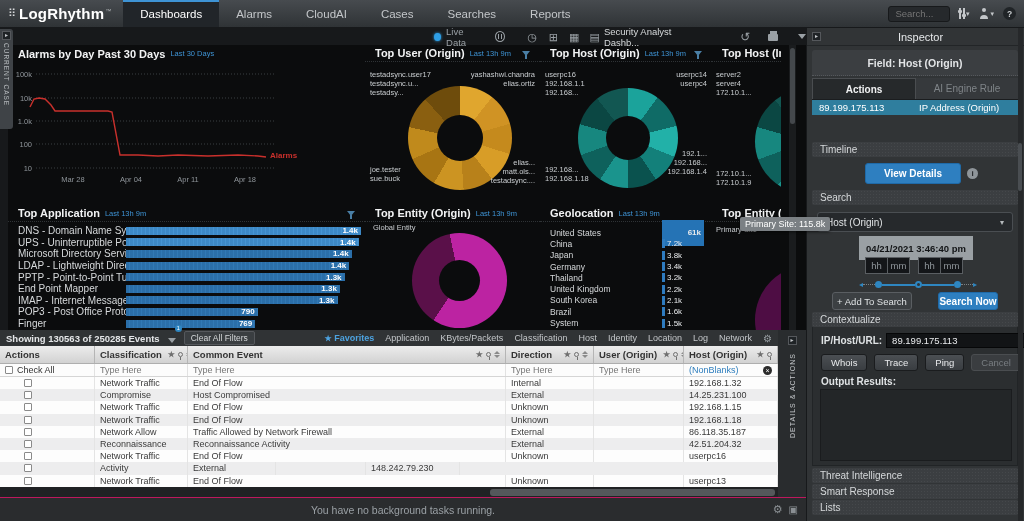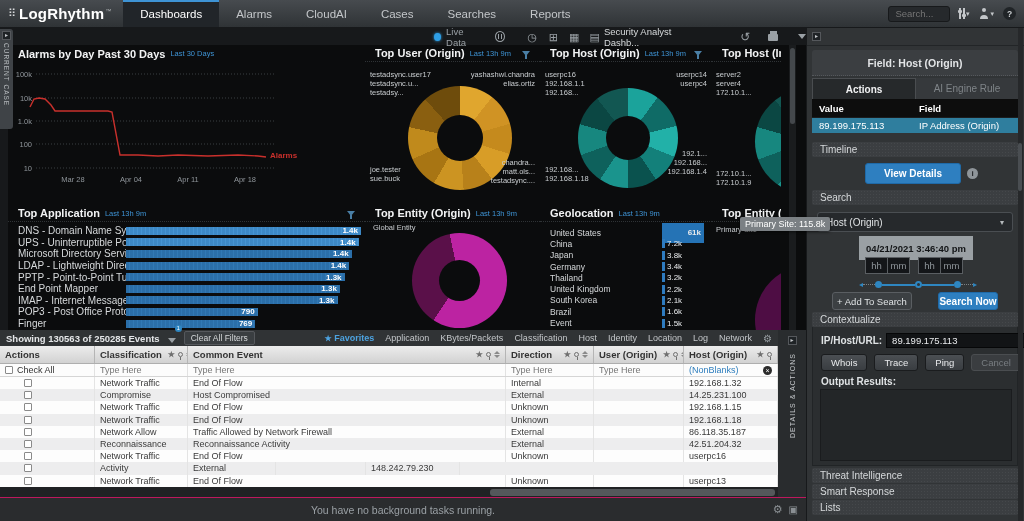--- a/index.html
+++ b/index.html
@@ -89,21 +89,21 @@
   .bar-row { display:flex; align-items:center; height:11.6px; padding-left:10px; }
   .bar-label { width:108px; font-size:10px; color:#d6d9db; white-space:nowrap; overflow:hidden; flex:none; }
   .bar-track { flex:1; height:8px; margin-right:4px; position:relative; }
   .bar-fill { height:8px; display:flex; align-items:center; justify-content:flex-end;
     background:repeating-linear-gradient(90deg,#2b6fa9 0 3px,#3179b5 3px 4px); }
   .bar-fill.lt { background:repeating-linear-gradient(90deg,#3d89c6 0 3px,#4694d2 3px 4px); }
   .bar-val { font-size:8px; font-weight:bold; color:#fff; padding-right:3px; }
 
   .geo-row { display:flex; align-items:center; height:11.3px; padding:0 8px 0 10px; }
   .geo-name { flex:1; font-size:8.5px; color:#d6d9db; white-space:nowrap; overflow:hidden; }
-  .geo-val { width:42px; flex:none; display:flex; align-items:center; height:20px; }
+  .geo-val { width:42px; flex:none; display:flex; align-items:center; height:26px; }
   .geo-val .tick { width:3px; height:9px; background:#2e7bbf; margin-right:2px; flex:none; }
   .geo-val .v { font-size:8px; color:#e8eaec; }
   .geo-val.full { background:#2573b5; justify-content:flex-end; }
   .geo-val.full .v { font-weight:bold; padding-right:3px; }
 
   .wsb-track { position:absolute; left:789px; top:45px; width:7px; height:285px; background:#1a1c1e; }
   .wsb-thumb { position:absolute; left:790px; top:48px; width:5px; height:76px; background:#44484c; border-radius:3px; }
 
   
   .events { position:absolute; left:0; top:330px; width:620px; height:167px; background:#fdba74; }
@@ -341,21 +341,21 @@
       </div>
       <div class="dlabel r" style="right:5px;top:25px;">
         <div>yashashwi.chandra</div>
         <div>elias.ortiz</div>
       </div>
       <div class="dlabel" style="left:5px;top:120px;">
         <div>joe.tester</div>
         <div>sue.buck</div>
       </div>
       <div class="dlabel r" style="right:5px;top:113px;">
-        <div>chandra...</div>
+        <div>elias...</div>
         <div>matt.ols...</div>
         <div>testadsync....</div>
       </div>
     </div>
 
     <div class="widget" style="left:532px;top:0;width:172px;height:160px;">
       <div class="wtitle">
         <span class="wt">Top Host (Origin)</span>
         <span class="wr">Last 13h 9m</span>
         <span class="funnel blue"></span>
@@ -545,21 +545,21 @@
             </span>
           </div>
         <div class="geo-row">
             <span class="geo-name">Brazil</span>
             <span class="geo-val">
               <span class="tick"></span>
               <span class="v">1.6k</span>
             </span>
           </div>
         <div class="geo-row">
-            <span class="geo-name">Event</span>
+            <span class="geo-name">System</span>
             <span class="geo-val">
               <span class="tick"></span>
               <span class="v">1.5k</span>
             </span>
           </div>
       </div>
     </div>
 
     <div class="widget" style="left:704px;top:160px;width:69px;height:125px;">
       <div class="wtitle">
@@ -778,31 +778,28 @@
     <span class="status-text">You have no background tasks running.</span>
     <span class="status-icons">
       <span>⚙</span>
       <span style="font-size:10px;">▣</span>
     </span>
   </footer>
 
   <aside class="inspector">
     <div class="ins-header">
       <span class="mini-panel">▸</span>
+      <span class="ins-title">Inspector</span>
     </div>
     <div class="field-card">Field: Host (Origin)</div>
     <div class="ins-tabs">
       <div class="ins-tab on">Actions</div>
       <div class="ins-tab off">AI Engine Rule</div>
     </div>
     <div class="vf-table">
-      <div class="vf-head">
-        <div class="vf-c1">Value</div>
-        <div class="vf-c2">Field</div>
-      </div>
       <div class="vf-row">
         <div class="vf-c1">89.199.175.113</div>
         <div class="vf-c2">IP Address (Origin)</div>
       </div>
     </div>
 
     <div class="sec-bar" style="top:114px;">Timeline</div>
     <button class="btn-blue" style="position:absolute;left:58px;top:135px;width:96px;height:21px;">View Details</button>
     <span class="info-icon" style="position:absolute;left:160px;top:140px;">i</span>
     <div class="sec-bar" style="top:162px;">Search</div>

